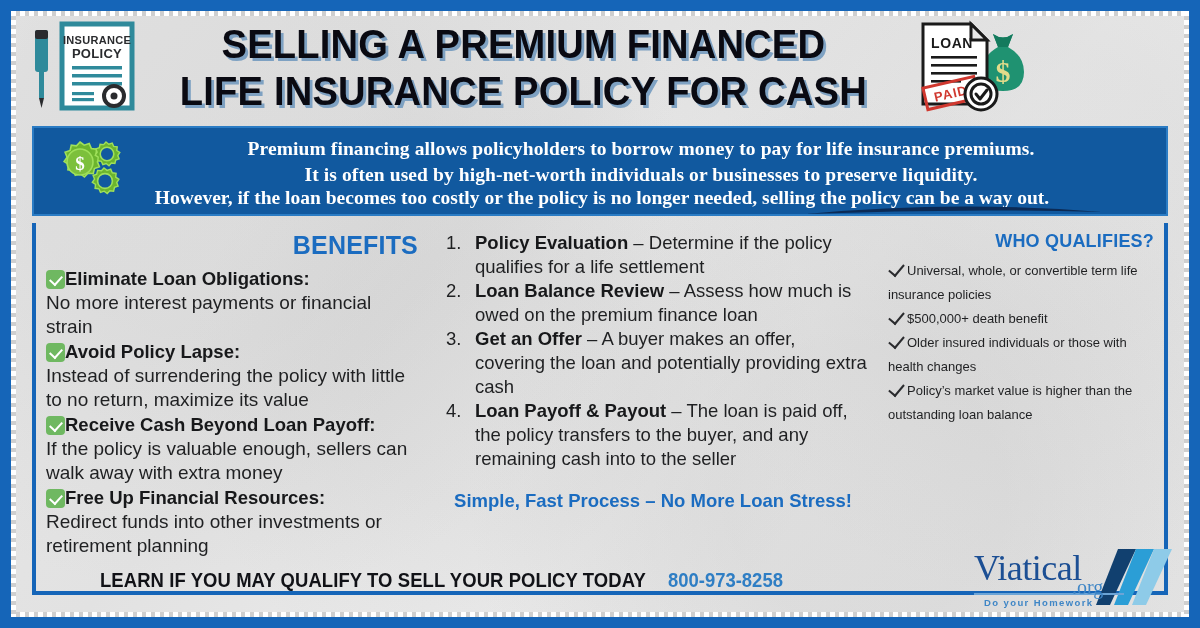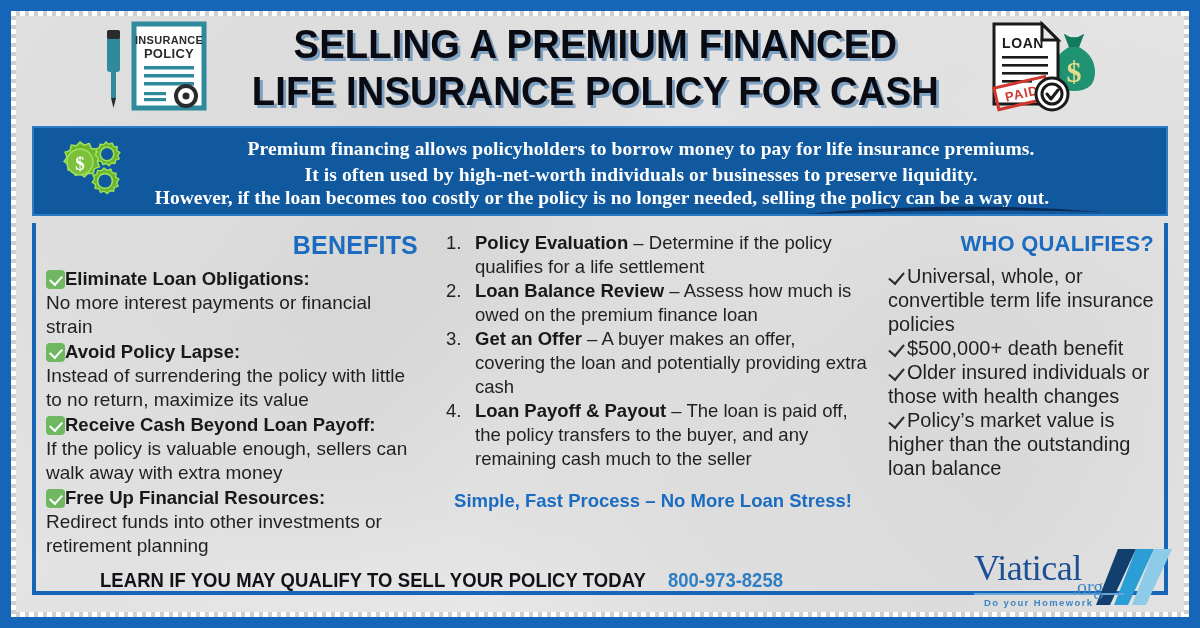--- a/index.html
+++ b/index.html
@@ -37,21 +37,21 @@
     background: repeating-linear-gradient(to bottom, #ffffff 0 5px, #cfcfcf 5px 9px);
   }
   .dash-top { top: 11px; }
   .dash-bottom { bottom: 11px; }
   .dash-left { left: 11px; }
   .dash-right { right: 11px; }
 
   
   #header {
     position: absolute; left: 22px; top: 16px; width: 1156px; height: 104px;
-    display: flex; align-items: center; justify-content: center;
+    display: flex; align-items: center; justify-content: flex-start;
   }
   #title-block { text-align: center; flex: 0 0 auto; padding: 0 14px; }
   .title-line {
     font-family: "Liberation Sans", sans-serif;
     font-weight: 700;
     font-size: 41px;
     line-height: 47px;
     letter-spacing: 0.2px;
     color: #0a0a12;
     transform: scaleX(0.93);
@@ -100,21 +100,21 @@
     text-align: right;
     color: #1b6cc0;
     font-weight: 700;
     font-size: 25px;
     letter-spacing: 0.2px;
     margin-bottom: 7px;
     white-space: nowrap;
   }
   .col-benefits .col-head { font-size: 25px; }
   .col-process  .col-head { font-size: 25px; }
-  .col-qualify  .col-head { font-size: 22px; }
+  .col-qualify  .col-head { font-size: 18px; }
 
   
   .ben-item { margin-bottom: 1px; }
   .ben-head {
     font-weight: 700; font-size: 18.5px; line-height: 24px; color: #17181a;
     display: flex; align-items: center; 
   }
   .chk-box {
     flex: 0 0 auto; width: 19px; height: 19px; border-radius: 4px;
     background: #6fb861; position: relative; display: inline-block;
@@ -143,21 +143,21 @@
     font-size: 18.5px; line-height: 24px; color: #1f2022;
   }
   ol.proc b { font-weight: 700; color: #17181a; }
   .proc-tag {
     margin-top: 19px; text-align: center;
     color: #1b6cc0; font-weight: 700; font-size: 18.5px;
   }
 
   
   .q-item {
-    font-size: 20px; line-height: 24px; color: #1f2022; margin-bottom: 0px;
+    font-size: 13px; line-height: 24px; color: #1f2022; margin-bottom: 0px;
   }
   .tick {
     display: inline-block; width: 17px; height: 14px; position: relative;
     margin-right: 2px; vertical-align: -1px;
   }
   .tick::after {
     content: ""; position: absolute; left: 4px; top: -1px;
     width: 7px; height: 13px; border: 2.8px solid #2a2b2e;
     border-top: 0; border-left: 0; transform: rotate(40deg);
   }
@@ -339,21 +339,21 @@
           <li>
             <b>Policy Evaluation</b><span> – </span><span>Determine if the policy qualifies for a life settlement</span>
           </li>
           <li>
             <b>Loan Balance Review</b><span> – </span><span>Assess how much is owed on the premium finance loan</span>
           </li>
           <li>
             <b>Get an Offer</b><span> – </span><span>A buyer makes an offer, covering the loan and potentially providing extra cash</span>
           </li>
           <li>
-            <b>Loan Payoff &amp; Payout</b><span> – </span><span>The loan is paid off, the policy transfers to the buyer, and any remaining cash much to the seller</span>
+            <b>Loan Payoff &amp; Payout</b><span> – </span><span>The loan is paid off, the policy transfers to the buyer, and any remaining cash into to the seller</span>
           </li>
         </ol>
         <div class="proc-tag">Simple, Fast Process – No More Loan Stress!</div>
       </div>
 
       <div class="col col-qualify">
         <div class="col-head">WHO QUALIFIES?</div>
         <div class="q-item">
           <span class="tick"></span><span>Universal, whole, or convertible term life insurance policies</span>
         </div>

